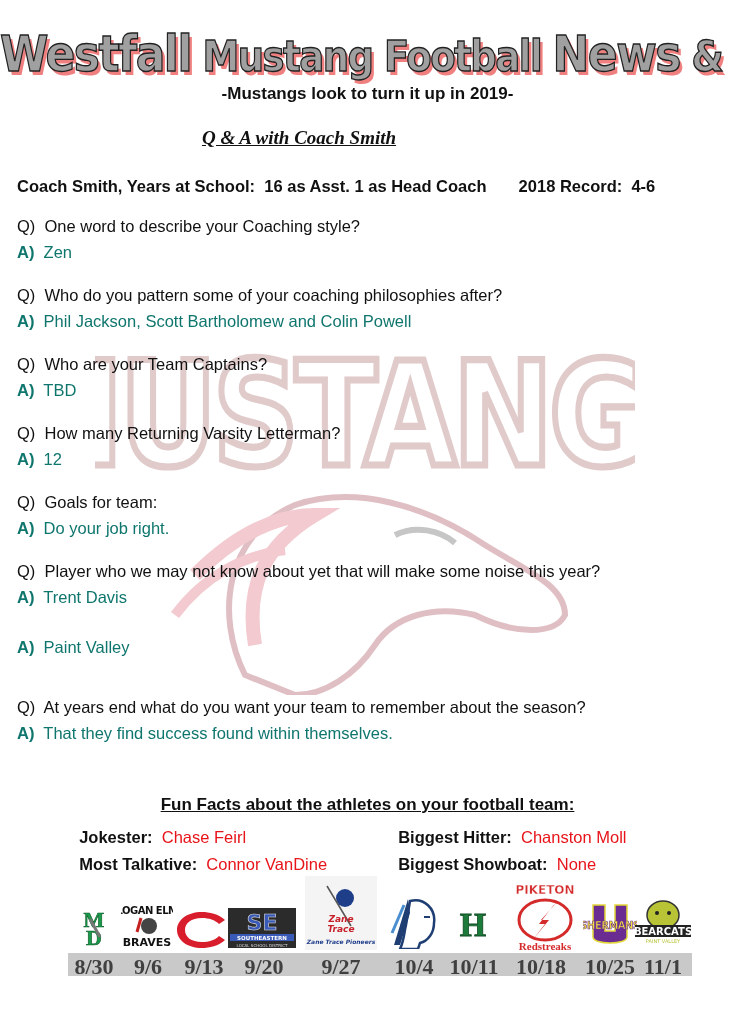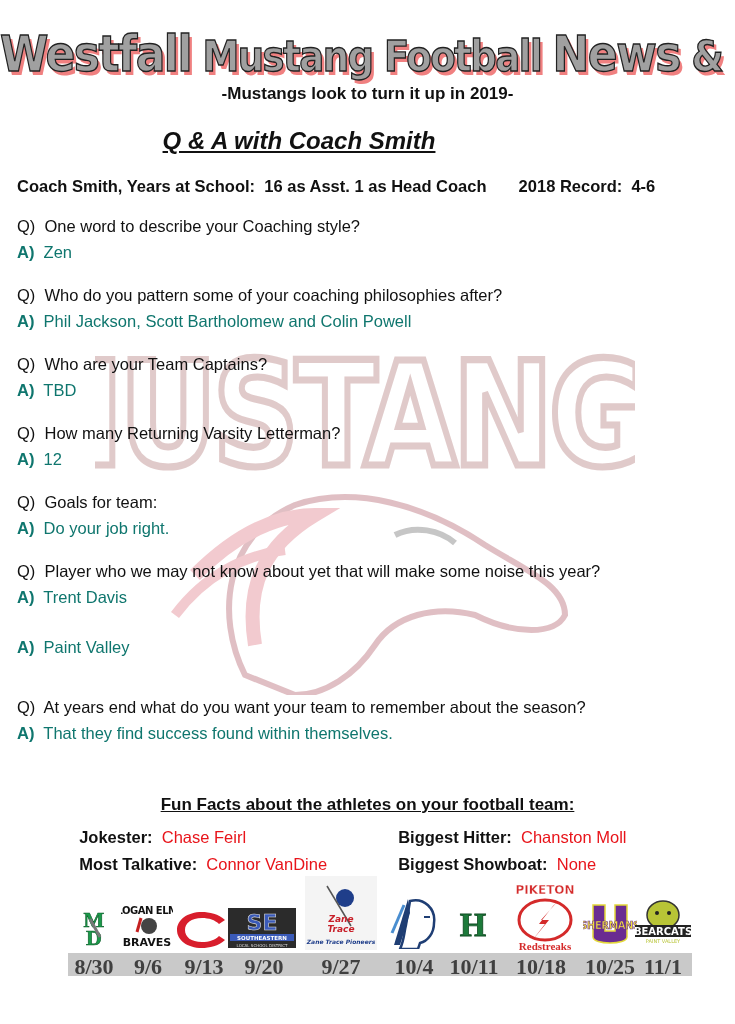--- a/index.html
+++ b/index.html
@@ -18,21 +18,21 @@
     transform: scaleY(1.15);
     white-space: nowrap;
   }
   .title .big { font-size: 44px; }
   .subtitle {
     position: absolute; left: 0; top: 84px; width: 735px; text-align: center;
     font-weight: bold; font-size: 17px;
   }
   .qa-heading {
     position: absolute; left: 0; top: 127px; width: 598px; text-align: center;
-    font-weight: bold; font-style: italic; font-size: 24px; text-decoration: underline;
+    font-weight: bold; font-style: italic; font-size: 19px; text-decoration: underline; font-family: Liberation Serif, serif;
   }
   .coach-line {
     position: absolute; left: 17px; top: 177px; font-weight: bold; font-size: 16.5px;
     white-space: pre;
   }
   .qa { position: absolute; left: 17px; font-size: 16.5px; }
   .qa .q { font-weight: normal; white-space: pre; }
   .qa .a { color: #0f766e; margin-top: 7px; white-space: pre; }
   .qa .a .pre { font-weight: bold; }
 

